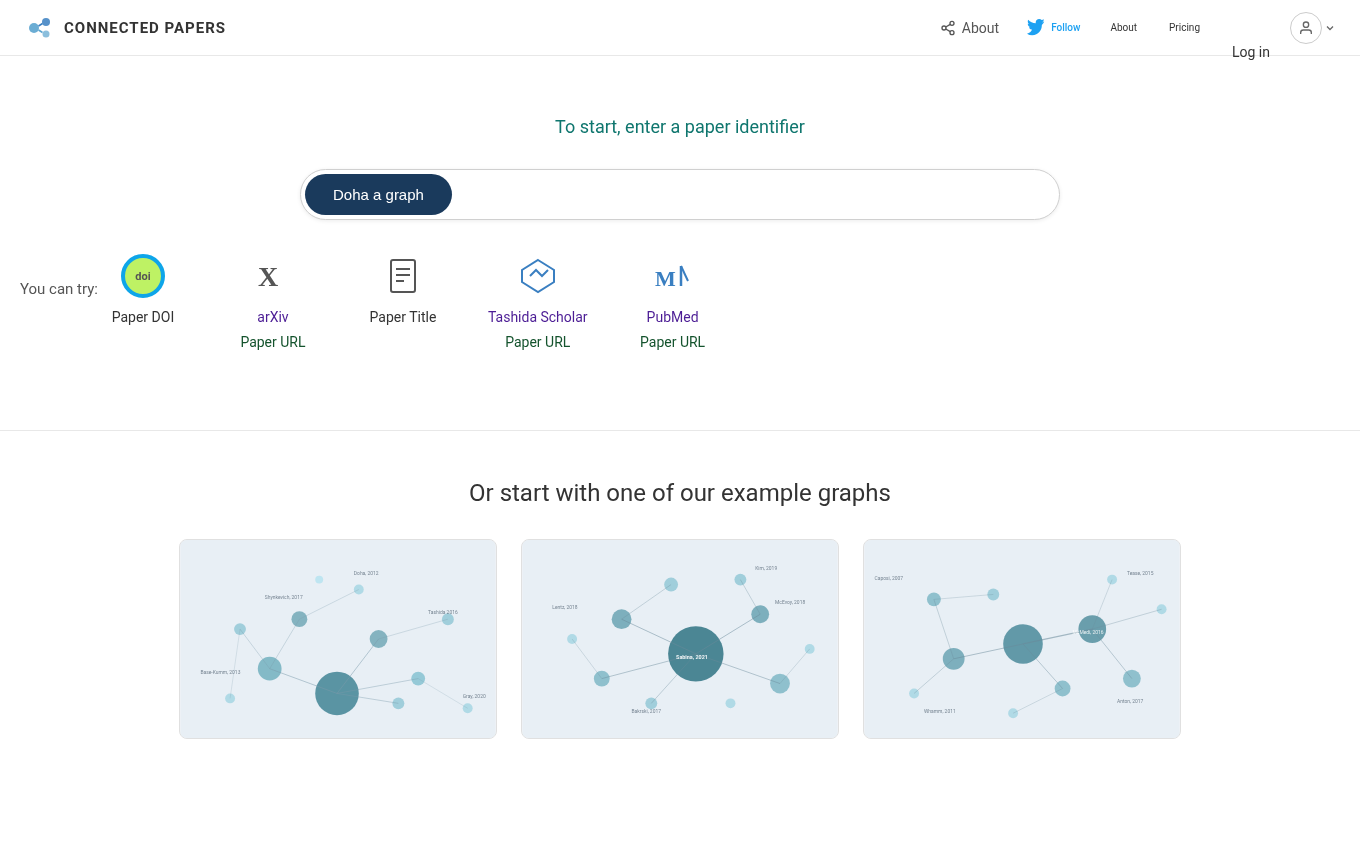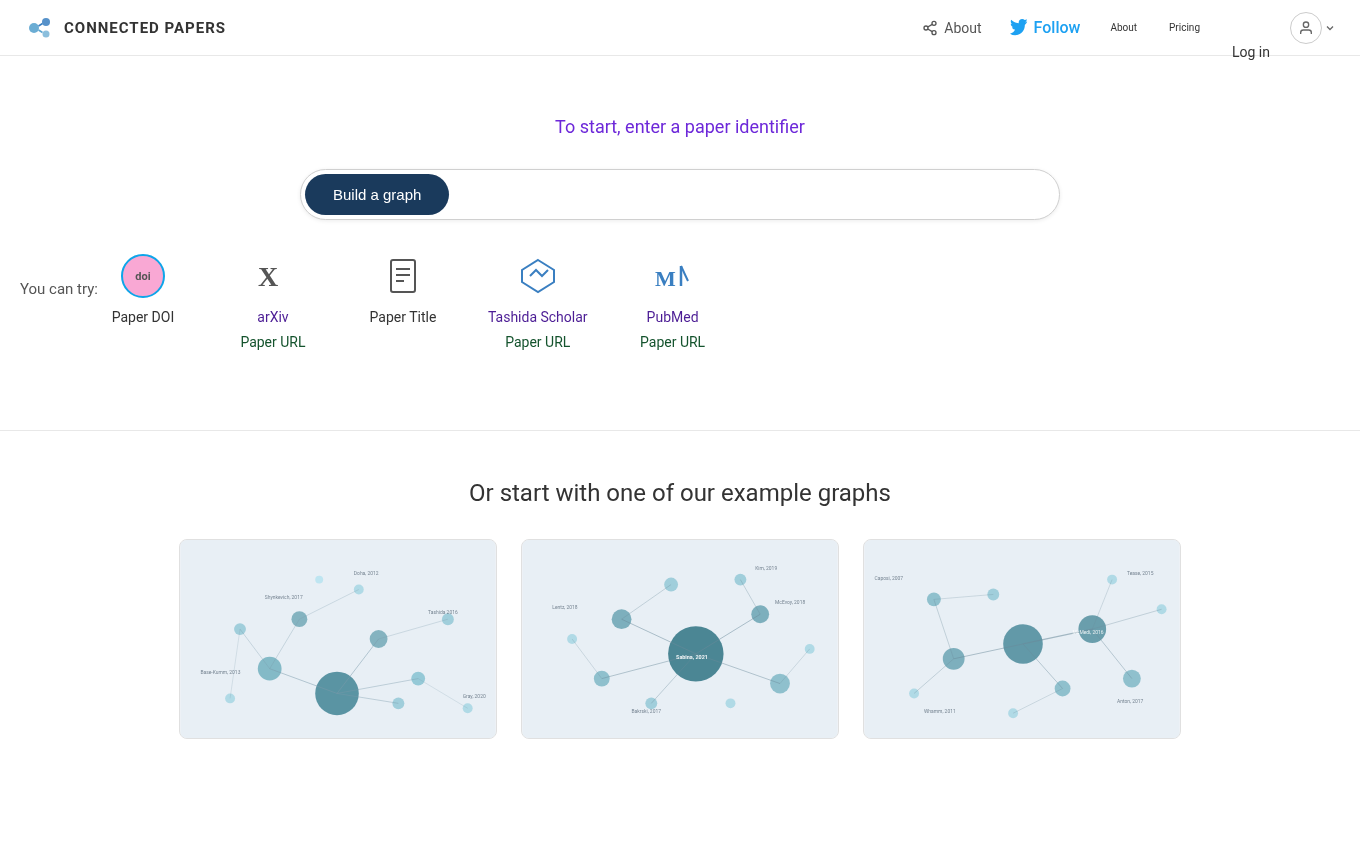--- a/index.html
+++ b/index.html
@@ -45,21 +45,21 @@
       font-size: 14px;
       cursor: pointer;
       padding: 6px 10px;
       border-radius: 4px;
     }
     .nav-follow {
       display: flex;
       align-items: center;
       gap: 6px;
       color: #1da1f2;
-      font-size: 16px;
+      font-size: 10px;
       cursor: pointer;
       padding: 6px 10px;
       border-radius: 4px;
       font-weight: 500;
     }
     .nav-link {
       color: #333;
       font-size: 10px;
       cursor: pointer;
       padding: 6px 12px;
@@ -102,21 +102,21 @@
     .hero-title {
       font-size: 42px;
       font-weight: 400;
       color: #222;
       text-align: center;
       margin-bottom: 24px;
       line-height: 1.2;
     }
     .hero-subtitle {
       font-size: 18px;
-      color: #6d28d9;
+      color: #0f766e;
       text-align: center;
       margin-bottom: 32px;
     }
 
     
     .search-container {
       display: flex;
       width: 100%;
       max-width: 760px;
       border-radius: 30px;
@@ -240,28 +240,28 @@
     .graph-svg {
       width: 100%;
       height: 100%;
     }
 
     
     .doi-icon {
       width: 44px;
       height: 44px;
       border-radius: 50%;
-      background: #f9a8d4;
+      background: #bef264;
       display: flex;
       align-items: center;
       justify-content: center;
       font-size: 11px;
       font-weight: 700;
       color: #555;
-      border: 2px solid #0ea5e9;
+      border: 4px solid #0ea5e9;
     }
   </style>
 </head>
 <body>
 
 <nav class="navbar">
   <a class="navbar-left" href="#">
     <svg class="logo-icon" viewBox="0 0 32 32" fill="none" xmlns="http://www.w3.org/2000/svg">
       <circle cx="10" cy="16" r="5" fill="#5ba4cf" opacity="0.9"></circle>
       <circle cx="22" cy="10" r="4" fill="#3a7fc1" opacity="0.85"></circle>
@@ -302,21 +302,21 @@
         <polyline points="6 9 12 15 18 9"></polyline>
       </svg>
     </div>
   </div>
 </nav>
 
 <section class="hero">
   <p class="hero-subtitle">To start, enter a paper identifier</p>
 
   <div class="search-container">
-    <button class="build-graph-btn">Build a graph</button>
+    <button class="build-graph-btn">Doha a graph</button>
   </div>
 
   <div class="try-section">
     <span class="try-label">You can try:</span>
     <div class="try-items">
 
       <div class="try-item">
         <div class="try-icon">
           <div class="doi-icon">doi</div>
         </div>

